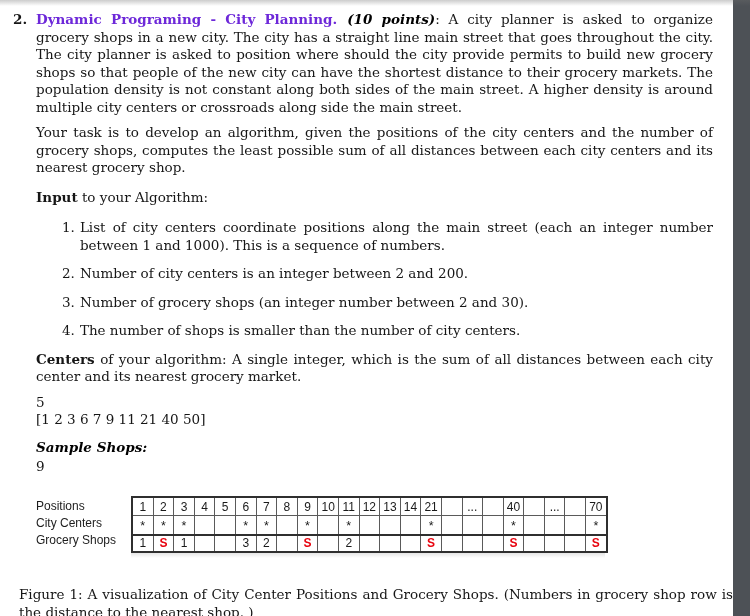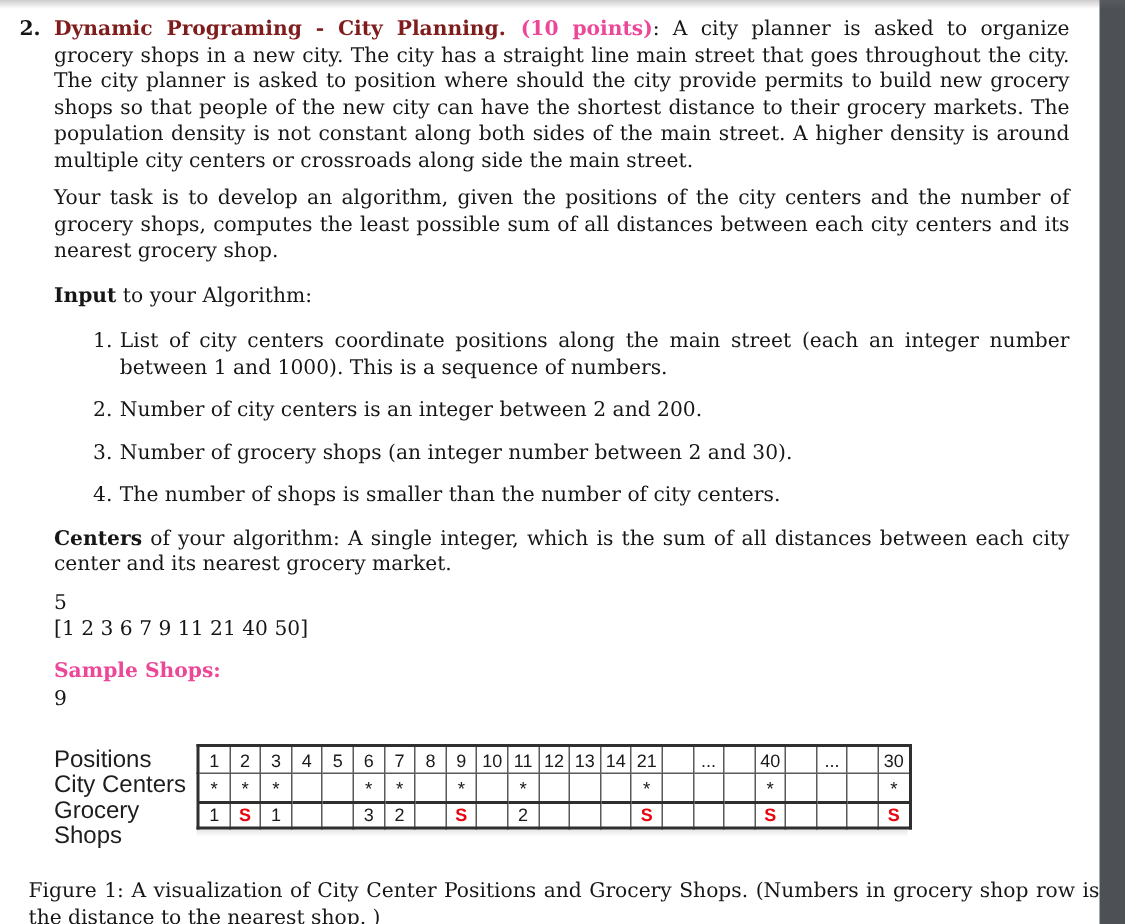--- a/index.html
+++ b/index.html
@@ -4,38 +4,38 @@
 <style>
   html,body{margin:0;padding:0;background:#ffffff;}
   .viewport{position:relative;width:750px;height:616px;background:#ffffff;overflow:hidden;
             font-family:"DejaVu Serif", serif;color:#161616;}
   .side-strip{position:absolute;top:0;right:0;width:17px;height:616px;background:#4d5156;z-index:1;}
   .top-shade{position:absolute;top:0;left:0;width:750px;height:6px;z-index:3;
              background:linear-gradient(rgba(110,110,110,0.35), rgba(255,255,255,0));}
   .content{position:absolute;left:36px;top:11px;width:677px;z-index:2;
            font-size:13.5px;line-height:17.5px;text-align:justify;}
   .bold{font-weight:bold;}
-  .brown{color:#7f1d1d;}
-  .blue{color:#ec4899;}
+  .brown{color:#6d28d9;}
+  .blue{color:#000000;font-style:italic;}
   .para{margin:0 0 8px 0;}
   .p1{position:relative;}
   .pnum{position:absolute;left:-23px;top:0;}
   .pts{margin-left:10px;}
   .heading-line{margin:12px 0 13px 0;}
   .olist{margin:0 0 11px 0;}
   .li{display:flex;margin:0 0 11px 26px;}
   .li .num{flex:0 0 12px;text-align:right;margin-right:5px;}
   .li .litext{flex:1;text-align:justify;}
   .sample-label{margin:0 0 2px 0;}
   .sample-label.out{margin-top:11px;}
   .sample-line{line-height:17px;text-align:left;}
   .figure{margin-top:21px;}
   .figrow{display:flex;align-items:flex-start;text-align:left;}
   .rowlabels{width:95px;padding-top:2px;font-family:"Liberation Sans", sans-serif;
-             font-size:16px;color:#1d1d1d;}
+             font-size:12px;color:#1d1d1d;}
   .rlabel{height:17px;line-height:17px;}
   table.figtable{border-collapse:collapse;border:2px solid #2f2f2f;}
   table.figtable td{width:19.6px;min-width:19.6px;height:15.5px;padding:0;
        border:1px solid #5a5a5a;text-align:center;vertical-align:middle;
        font-family:"Liberation Sans", sans-serif;font-size:12px;line-height:1;color:#1a1a1a;}
   table.figtable tr.rpos td{height:17px;}
   table.figtable tr.rgs td{border-top:2px solid #2f2f2f;}
   table.figtable td.s{color:#e80510;font-weight:bold;}
   table.figtable td.star{font-size:12.5px;padding-top:2px;}
   .tbl-shadow{margin-left:95px;width:474px;height:5px;
@@ -115,21 +115,21 @@
                 <td>13</td>
                 <td>14</td>
                 <td>21</td>
                 <td></td>
                 <td>...</td>
                 <td></td>
                 <td>40</td>
                 <td></td>
                 <td>...</td>
                 <td></td>
-                <td>30</td>
+                <td>70</td>
               </tr>
           <tr class="rcc">
                 <td class="star">*</td>
                 <td class="star">*</td>
                 <td class="star">*</td>
                 <td></td>
                 <td></td>
                 <td class="star">*</td>
                 <td class="star">*</td>
                 <td></td>

